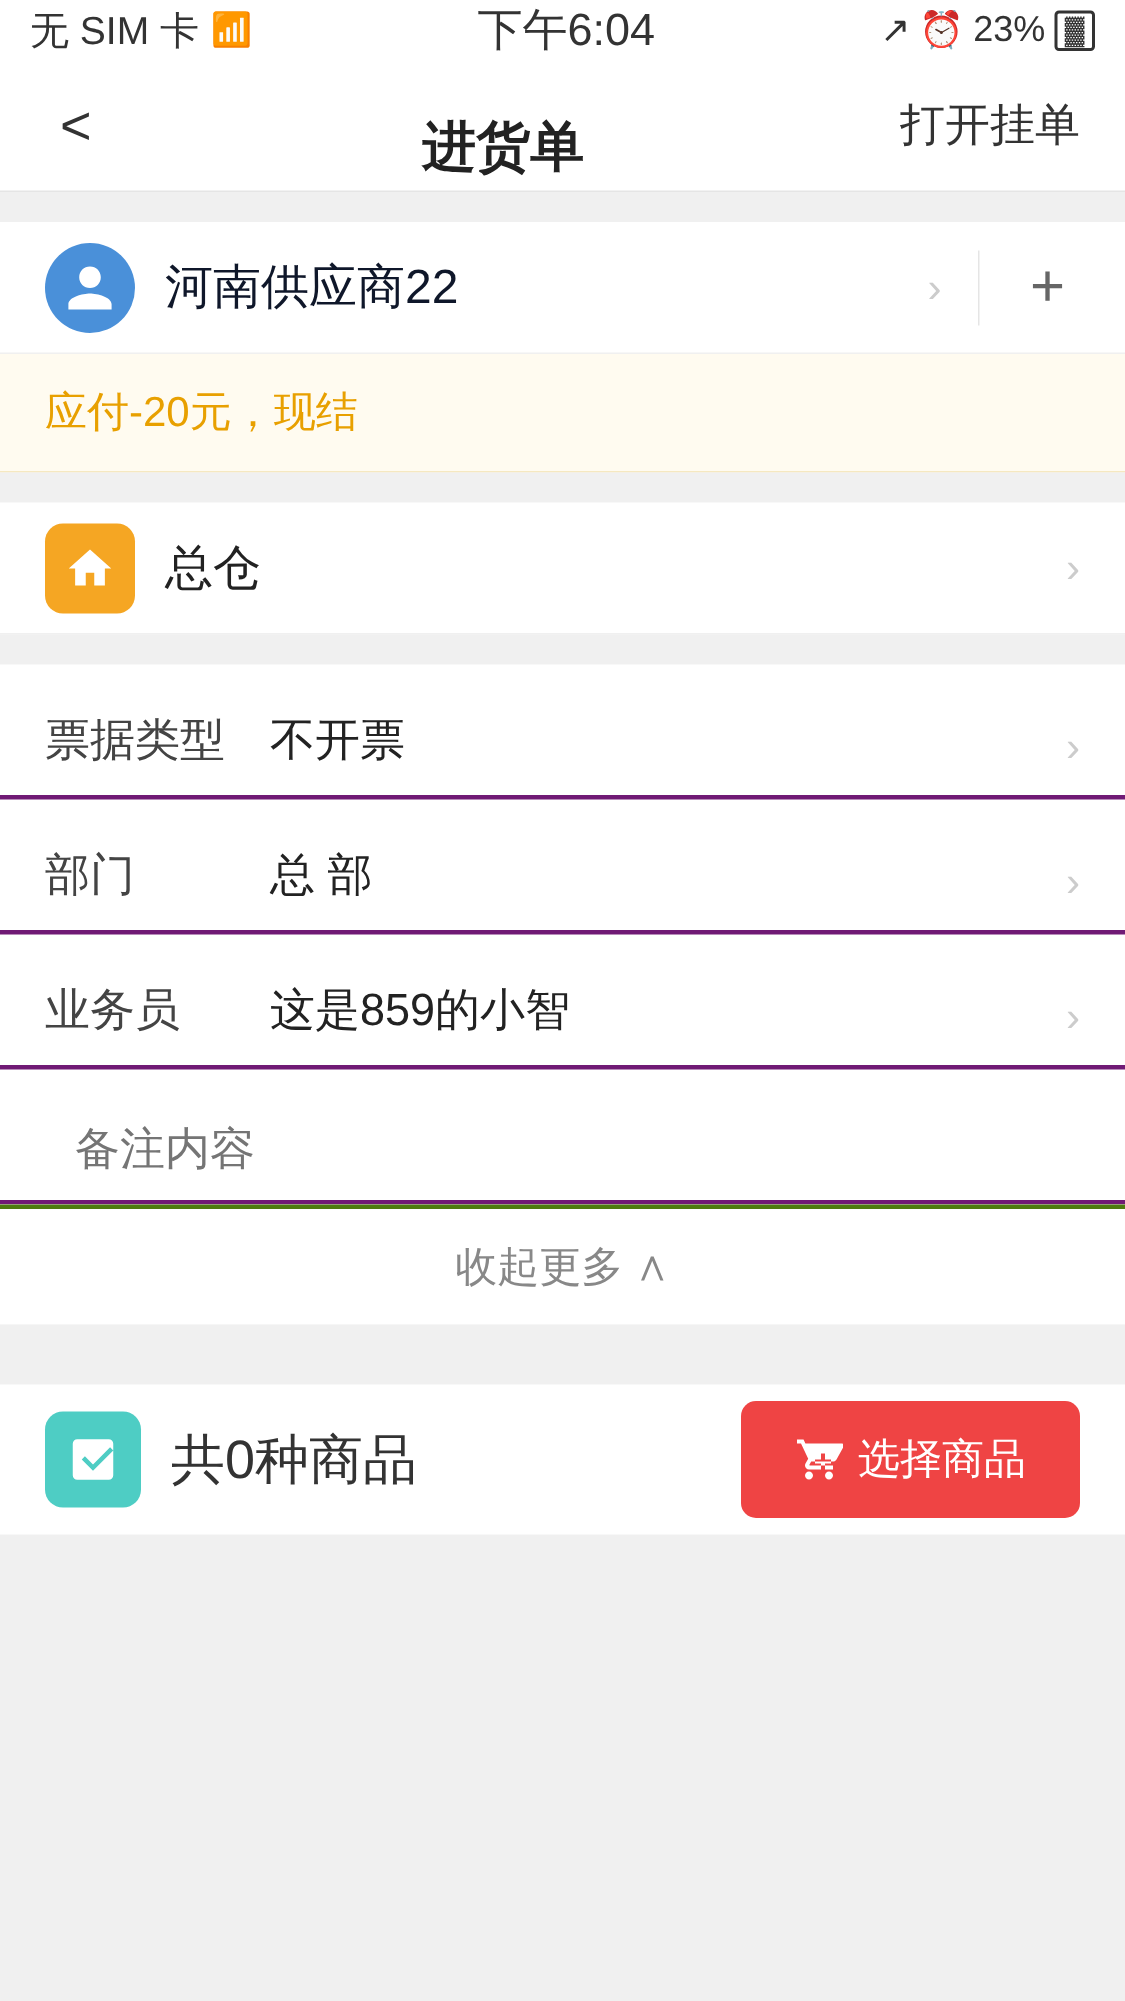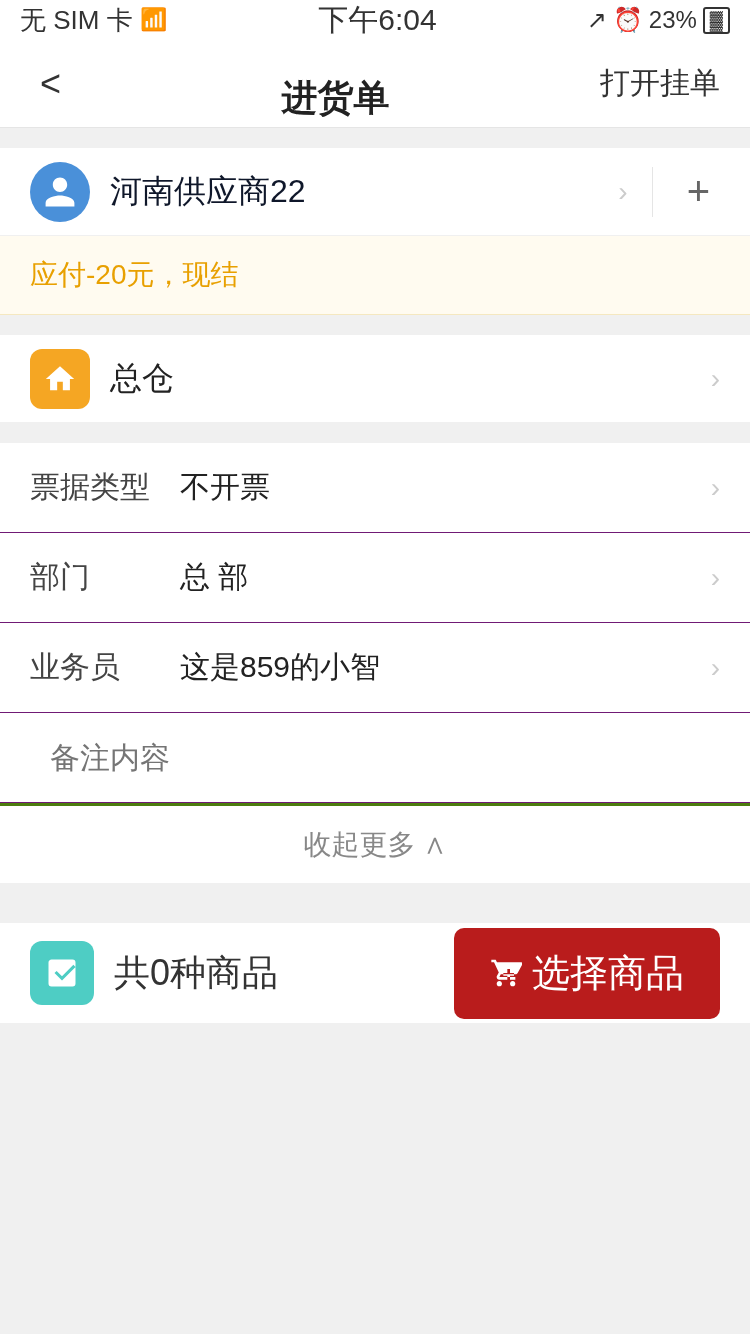--- a/index.html
+++ b/index.html
@@ -146,24 +146,24 @@
       color: #222;
     }
 
     
     .form-section {
       background: #fff;
       margin-top: 0;
     }
     .form-row {
       display: flex;
-      align-items: center;
+      align-items: flex-end;
       padding: 16px 30px;
       height: 90px;
-      border-bottom: 1px solid #701a75;
+      border-bottom: 3px solid #701a75;
     }
     .form-label {
       font-size: 30px;
       color: #444;
       width: 130px;
       flex-shrink: 0;
     }
     .form-value {
       flex: 1;
       font-size: 30px;
@@ -213,23 +213,23 @@
       margin-right: 20px;
       flex-shrink: 0;
     }
     .product-icon svg { width: 36px; height: 36px; fill: white; }
     .product-count {
       flex: 1;
       font-size: 36px;
       color: #333;
     }
     .select-btn {
-      background: #b91c1c;
+      background: #ef4444;
       color: #fff;
-      font-size: 38px;
+      font-size: 28px;
       padding: 20px 36px;
       border-radius: 10px;
       display: flex;
       align-items: center;
       gap: 10px;
       cursor: pointer;
       border: none;
     }
     .select-btn svg { width: 32px; height: 32px; fill: white; }
 

